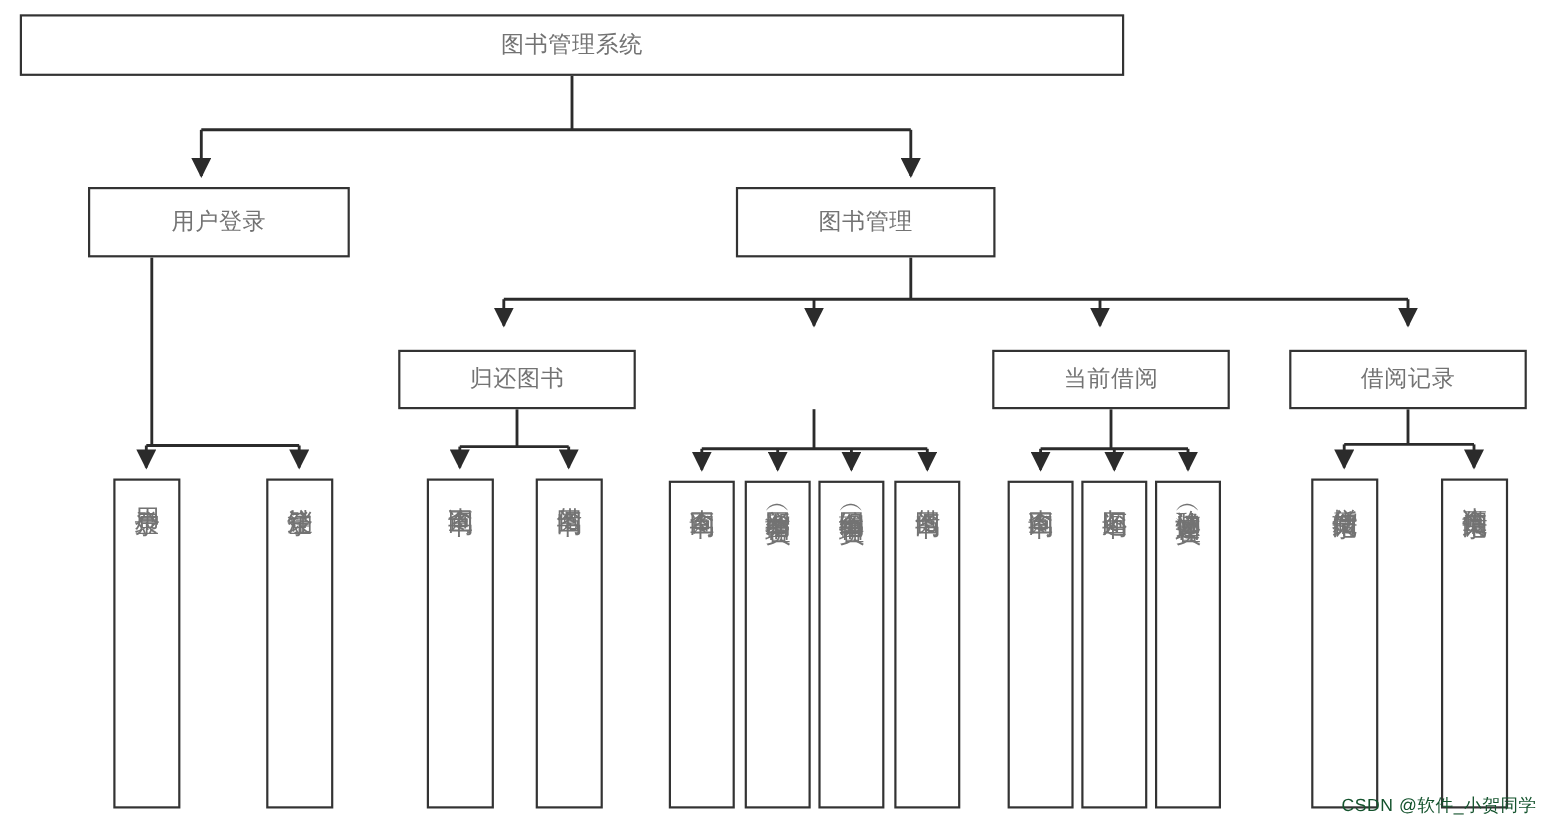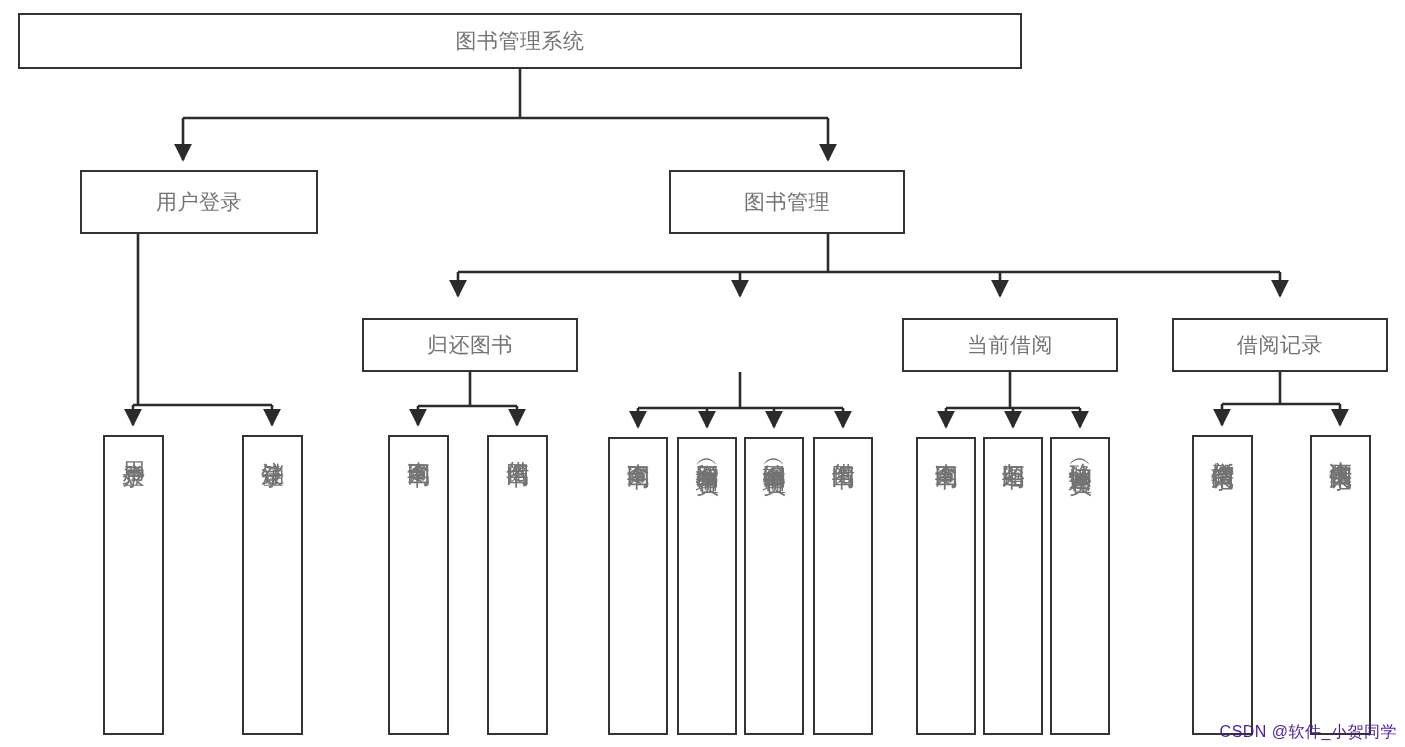--- a/index.html
+++ b/index.html
@@ -63,21 +63,21 @@
     line-height: 1.02;
     letter-spacing: 1.5px;
     white-space: nowrap;
     display: block;
   }
   .watermark {
     position: absolute;
     right: 8px;
     bottom: 4px;
     font-size: 16px;
-    color: #4c1d95;
+    color: #14532d;
     letter-spacing: 0.5px;
     white-space: nowrap;
     user-select: none;
   }
 </style>
 </head>
 <body>
 
 <div id="diagram-root">
 

